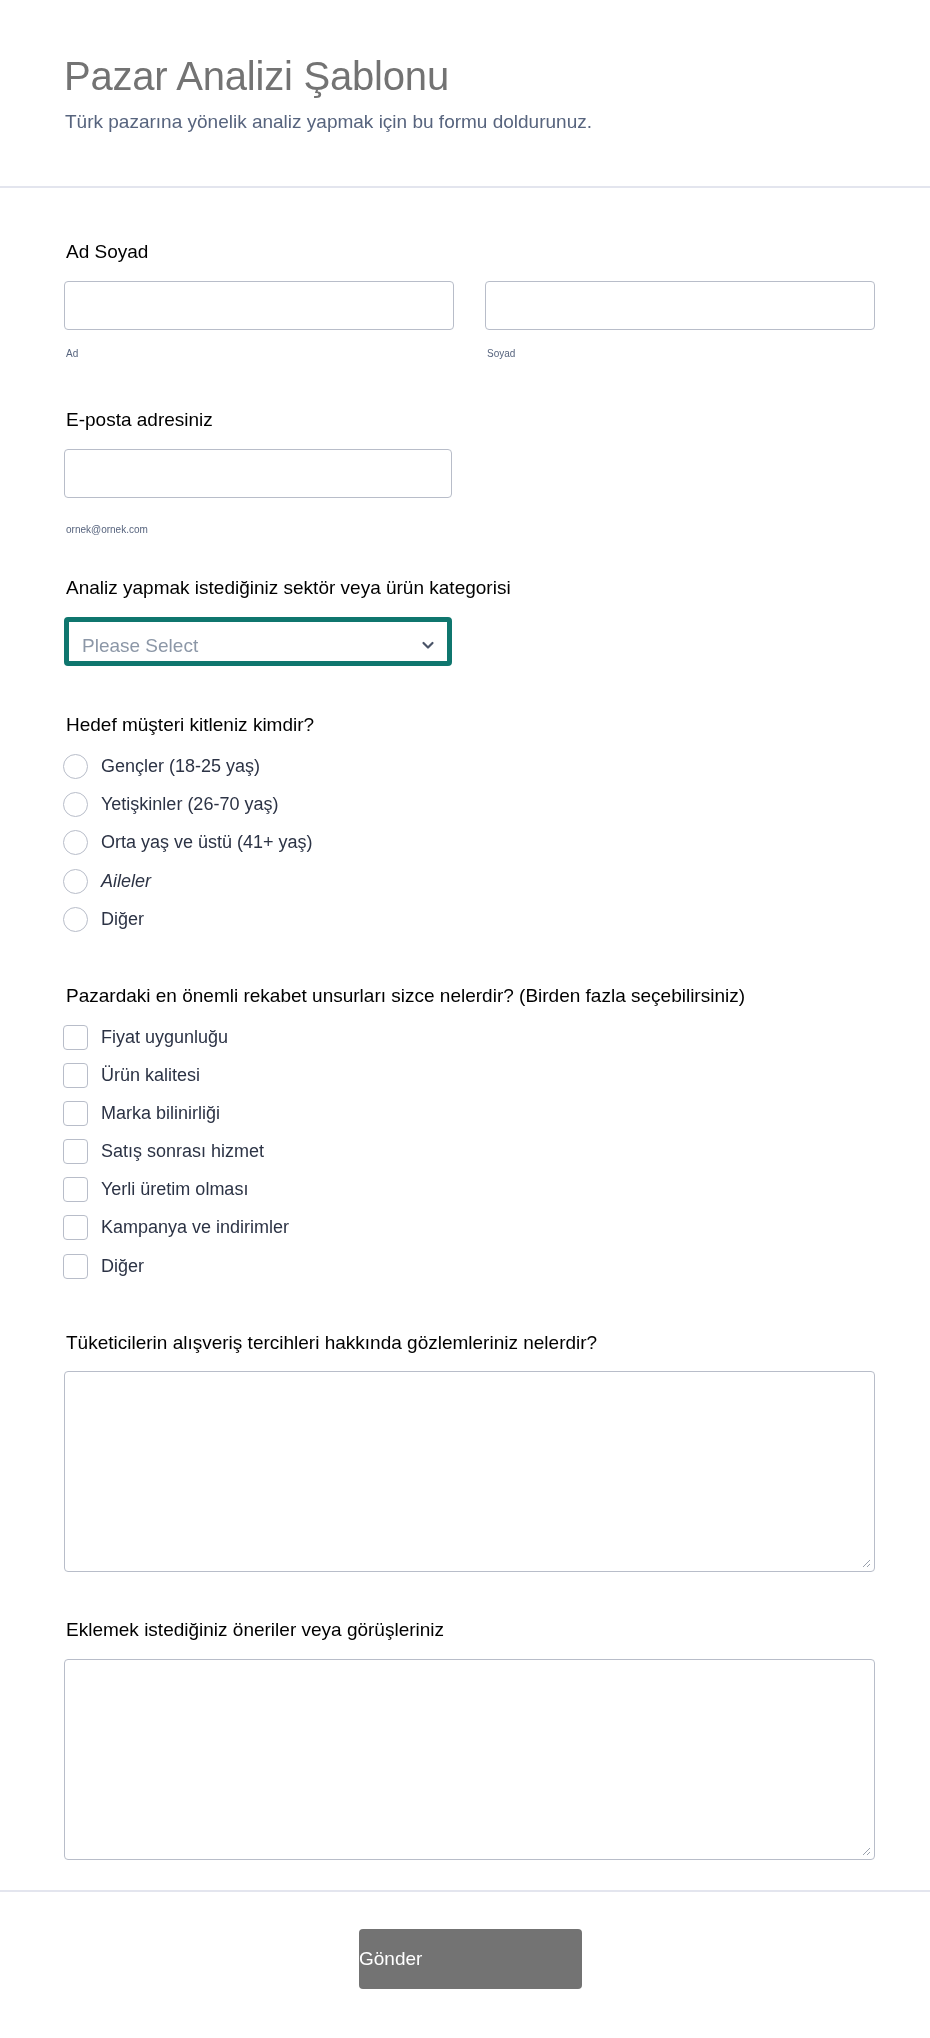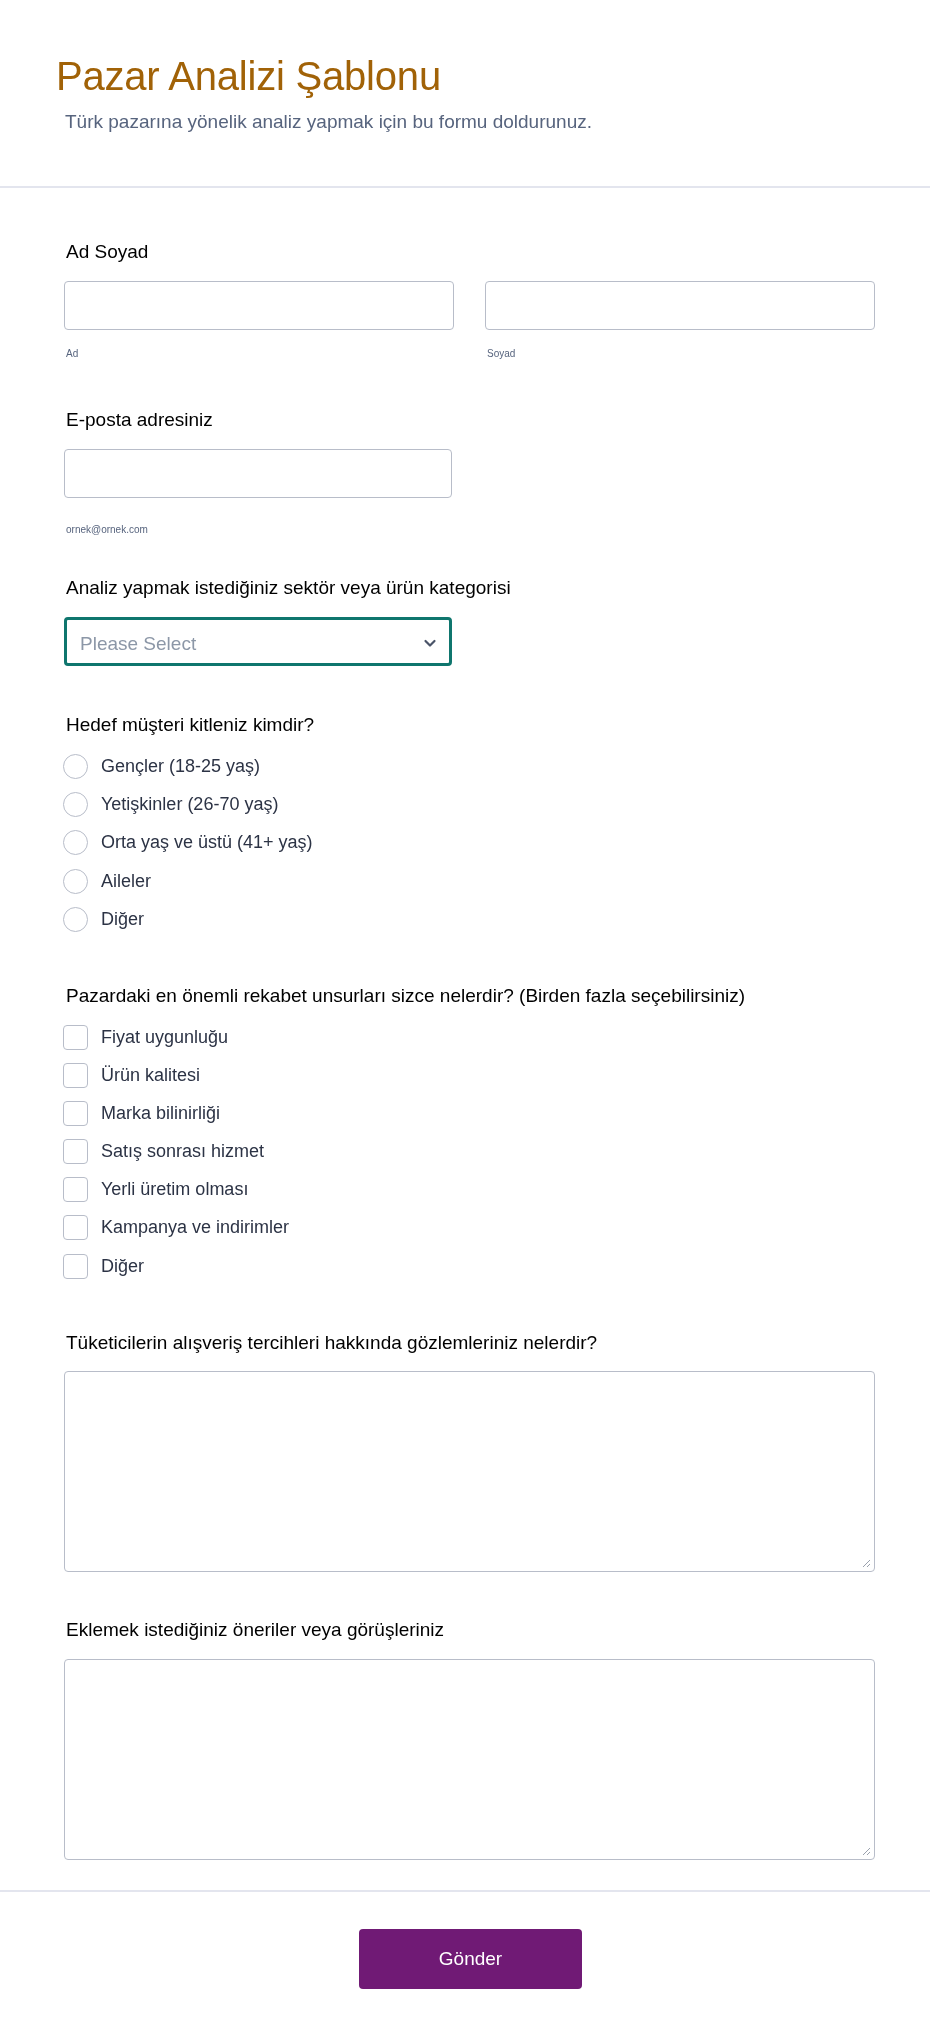--- a/index.html
+++ b/index.html
@@ -1,40 +1,40 @@
 <!DOCTYPE html>
 <html><head>
 <meta charset="utf-8">
 <style>
   * { box-sizing: border-box; margin: 0; padding: 0; }
   html, body { width: 930px; height: 2038px; background: #ffffff; overflow: hidden; }
   body { font-family: "Liberation Sans", "DejaVu Sans", sans-serif; color: #2c3345; position: relative; }
 
   .header { position: absolute; left: 0; top: 0; width: 930px; height: 188px; border-bottom: 2px solid #e3e5ee; }
-  .title { position: absolute; left: 56px; top: 52px; font-size: 40px; font-weight: 500; color: #a16207; letter-spacing: -0.2px; line-height: 48px; white-space: nowrap; }
+  .title { position: absolute; left: 64px; top: 52px; font-size: 40px; font-weight: 500; color: #737373; letter-spacing: -0.2px; line-height: 48px; white-space: nowrap; }
   .subtitle { position: absolute; left: 65px; top: 110px; font-size: 19px; color: #57647e; line-height: 24px; white-space: nowrap; }
 
   .label { position: absolute; left: 66px; font-size: 19px; font-weight: 500; color: #000000; line-height: 24px; white-space: nowrap; }
   .sublabel { position: absolute; font-size: 10px; color: #57647e; line-height: 18px; white-space: nowrap; }
 
   .input { position: absolute; height: 49px; border: 1px solid #b8bdc9; border-radius: 4px; background: #fff; }
-  .select { position: absolute; height: 49px; border: 3px solid #0f766e; border-radius: 4px; background: #fff; }
+  .select { position: absolute; height: 49px; border: 5px solid #0f766e; border-radius: 4px; background: #fff; }
   .select .ph { position: absolute; left: 13px; top: 12px; font-size: 19px; color: #8c97a7; line-height: 24px; }
   .select .chev { position: absolute; right: 10px; top: 14px; width: 18px; height: 18px; }
 
   .opt { position: absolute; left: 63px; height: 26px; width: 700px; }
   .radio { position: absolute; left: 0; top: 0; width: 25px; height: 25px; border: 1.5px solid #b8bdc9; border-radius: 50%; background: #fff; }
   .check { position: absolute; left: 0; top: 0; width: 25px; height: 25px; border: 1.5px solid #b8bdc9; border-radius: 4px; background: #fff; }
   .opt-label { position: absolute; left: 38px; top: 0; font-size: 18px; color: #2c3345; line-height: 25px; white-space: nowrap; }
 
   .textarea { position: absolute; left: 64px; width: 811px; height: 201px; border: 1px solid #b8bdc9; border-radius: 4px; background: #fff; }
   .resize { position: absolute; right: 3px; bottom: 3px; width: 10px; height: 10px; }
 
   .footer-line { position: absolute; left: 0; top: 1890px; width: 930px; height: 2px; background: #e3e5ee; }
-  .submit { position: absolute; left: 359px; top: 1929px; width: 223px; height: 60px; background: #701a75; border: none; border-radius: 4px; color: #fff; font-size: 19px; font-weight: 500; font-family: "Liberation Sans", "DejaVu Sans", sans-serif; line-height: 60px; text-align: center; }
+  .submit { position: absolute; left: 359px; top: 1929px; width: 223px; height: 60px; background: #737373; border: none; border-radius: 4px; color: #fff; font-size: 19px; font-weight: 500; font-family: "Liberation Sans", "DejaVu Sans", sans-serif; line-height: 60px; text-align: left; }
 </style>
 </head>
 <body>
 
 <div class="header">
   <div class="title">Pazar Analizi Şablonu</div>
   <div class="subtitle">Türk pazarına yönelik analiz yapmak için bu formu doldurunuz.</div>
 </div>
 
 <div class="label" style="top:240px;">Ad Soyad</div>
@@ -61,21 +61,21 @@
   <span class="opt-label">Gençler (18-25 yaş)</span>
 </div>
 <div class="opt" style="top:792px;">
   <span class="radio"></span>
   <span class="opt-label">Yetişkinler (26-70 yaş)</span>
 </div>
 <div class="opt" style="top:830px;">
   <span class="radio"></span>
   <span class="opt-label">Orta yaş ve üstü (41+ yaş)</span>
 </div>
-<div class="opt" style="top:869px;">
+<div class="opt" style="top:869px;font-style:italic;">
   <span class="radio"></span>
   <span class="opt-label">Aileler</span>
 </div>
 <div class="opt" style="top:907px;">
   <span class="radio"></span>
   <span class="opt-label">Diğer</span>
 </div>
 
 <div class="label" style="top:984px;">Pazardaki en önemli rekabet unsurları sizce nelerdir? (Birden fazla seçebilirsiniz)</div>
 <div class="opt" style="top:1025px;">

